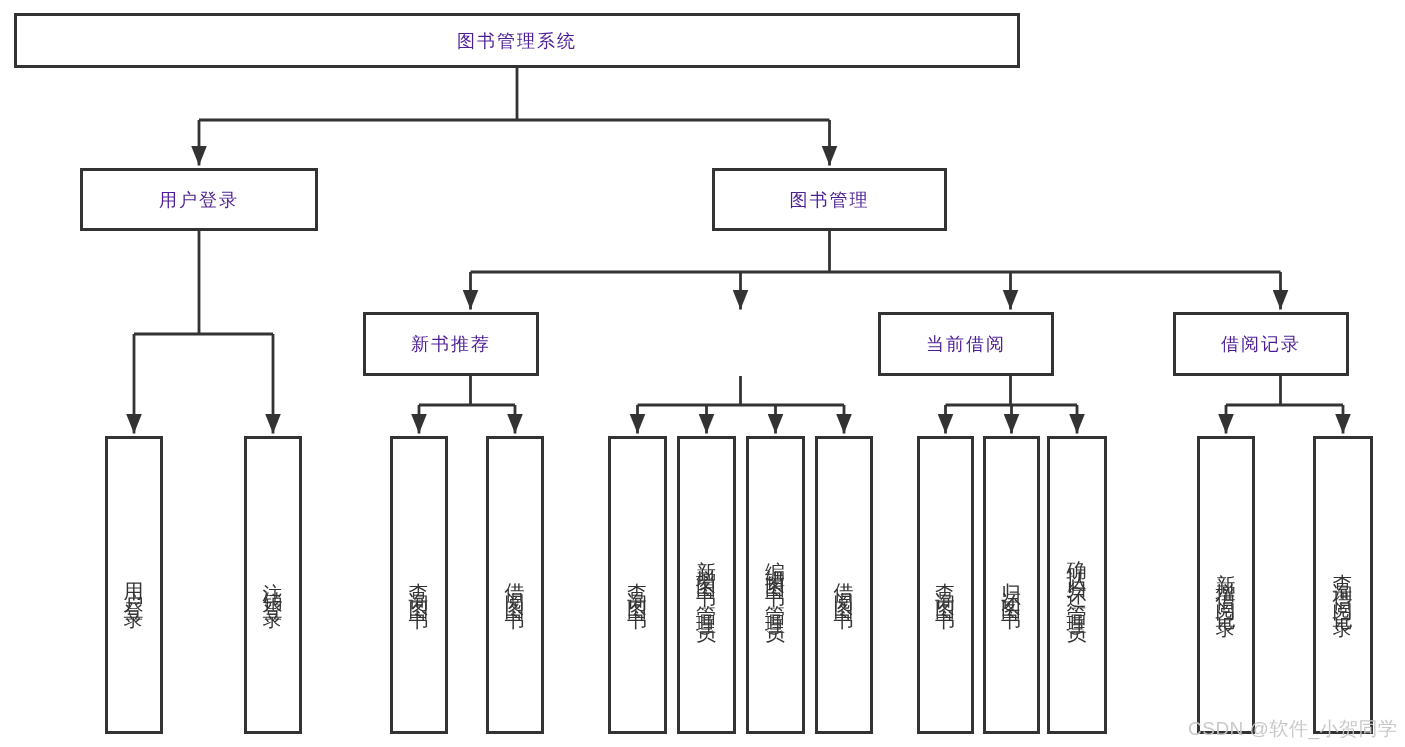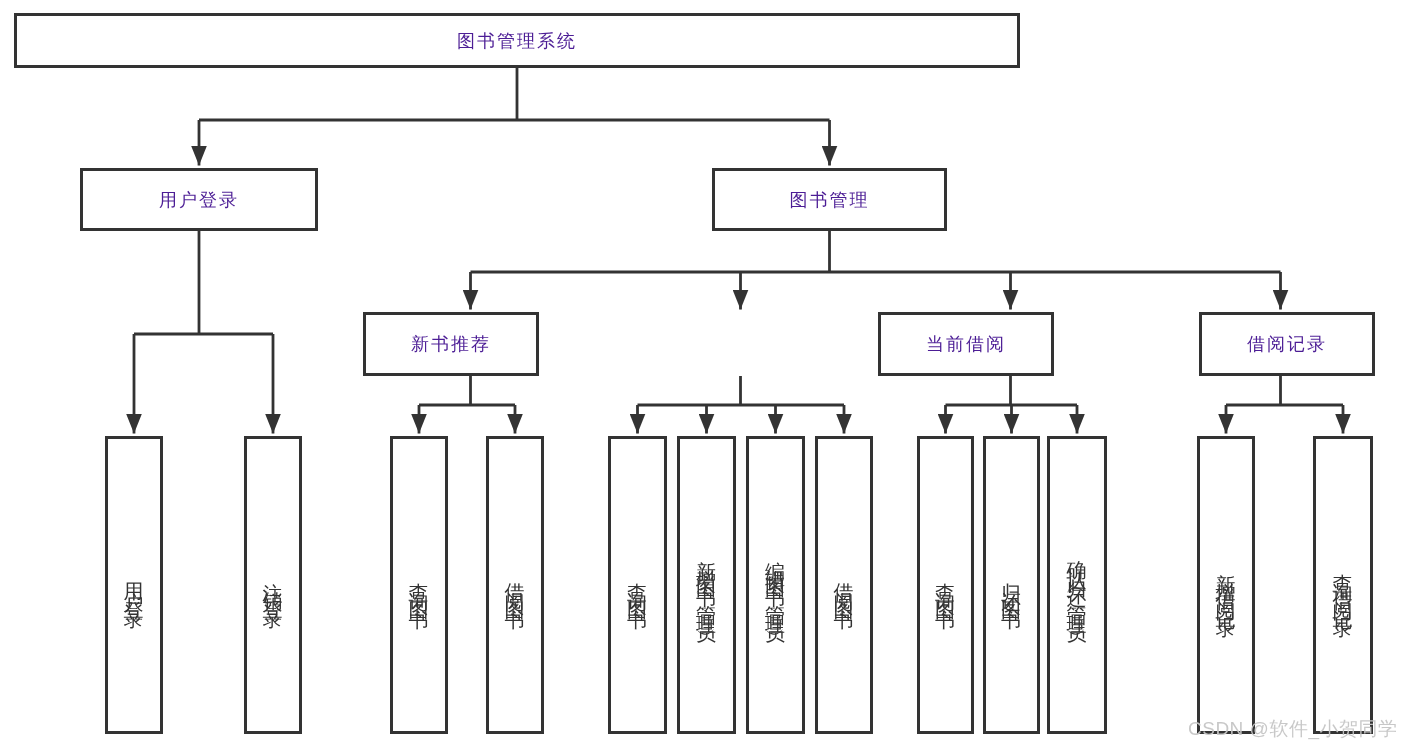--- a/index.html
+++ b/index.html
@@ -37,21 +37,21 @@
     white-space: nowrap;
   }
   .root-box   { left: 14px;  top: 13px;  width: 1006px; height: 55px; }
   .lvl2       { top: 168px; height: 63px; }
   .box-user-login { left: 80px;  width: 238px; }
   .box-book-mgmt  { left: 712px; width: 235px; }
   .lvl3       { top: 312px; height: 64px; width: 176px; }
   .box-nbr    { left: 363px; }
   .box-bb     { left: 633px; }
   .box-cb     { left: 878px; }
-  .box-br     { left: 1199px; }
+  .box-br     { left: 1173px; }
   .leaf       { top: 436px; height: 298px; }
   .v-label {
     writing-mode: vertical-rl;
     text-orientation: mixed;
     font-size: 20px;
     letter-spacing: 9px;
     color: #333333;
     line-height: 1;
   }
   .lf-1  { left: 105px;  width: 58px; }

